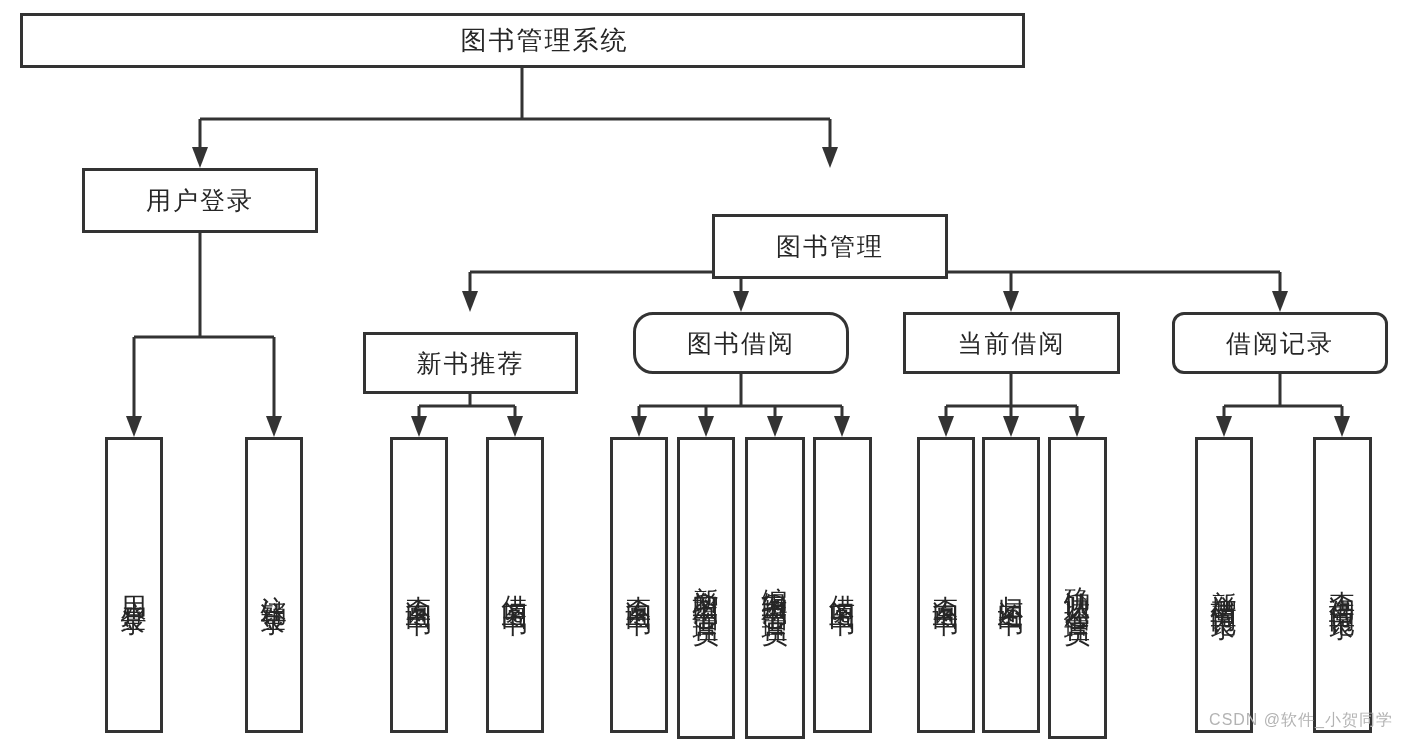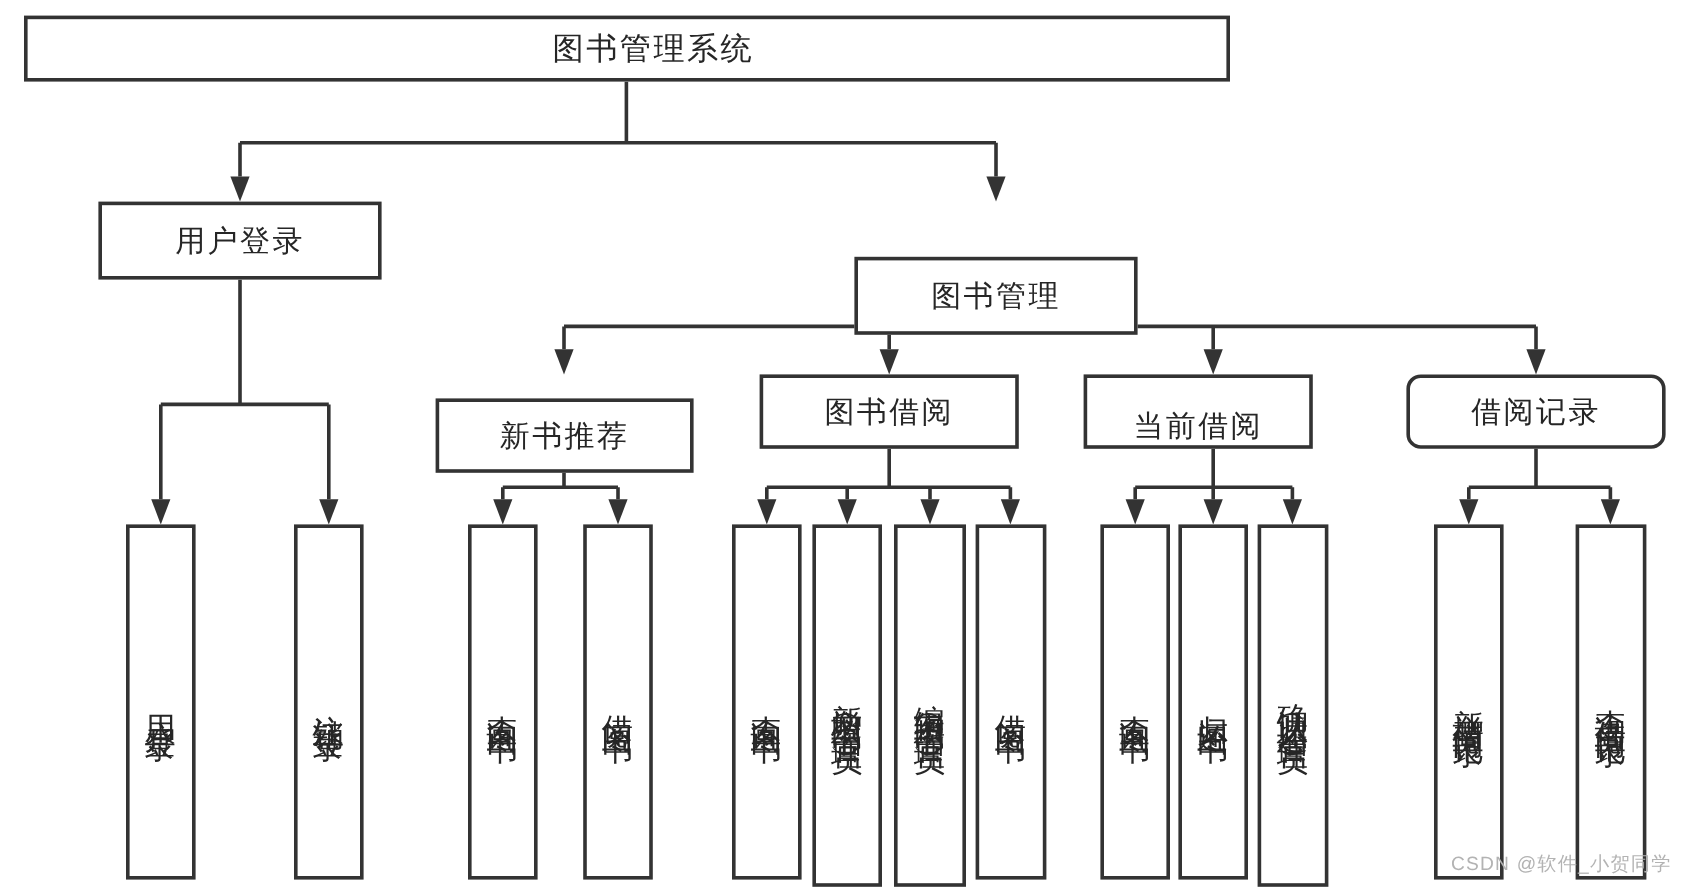--- a/index.html
+++ b/index.html
@@ -41,22 +41,22 @@
     letter-spacing: 5px;
     line-height: 1;
     white-space: nowrap;
   }
   
   .root            { left: 20px;  top: 13px;  width: 1005px; height: 55px; }
   .n-user-login    { left: 82px;  top: 168px; width: 236px;  height: 65px; }
   .n-book-mgmt     { left: 712px; top: 168px; width: 236px;  height: 65px; margin-top: 46px; }
   .lvl2            { top: 312px;  height: 62px; }
   .n-new-book      { left: 363px;  width: 215px; margin-top: 20px; }
-  .n-book-borrow   { left: 633px;  width: 216px; }
-  .n-current       { left: 903px;  width: 191px; align-items: flex-end; }
+  .n-book-borrow   { left: 633px;  width: 216px; border-radius: 20px; }
+  .n-current       { left: 903px;  width: 217px; }
   .n-record        { left: 1172px; width: 216px; border-radius: 12px; }
   .leaf            { top: 437px; height: 296px; width: 58px; }
   .leaf.admin      { height: 302px; }
   .l-user-login    { left: 105px; }
   .l-logout        { left: 245px; }
   .l-q1            { left: 390px; }
   .l-b1            { left: 486px; }
   .l-q2            { left: 610px; }
   .l-add           { left: 677px; }
   .l-edit          { left: 745px; width: 60px; }

